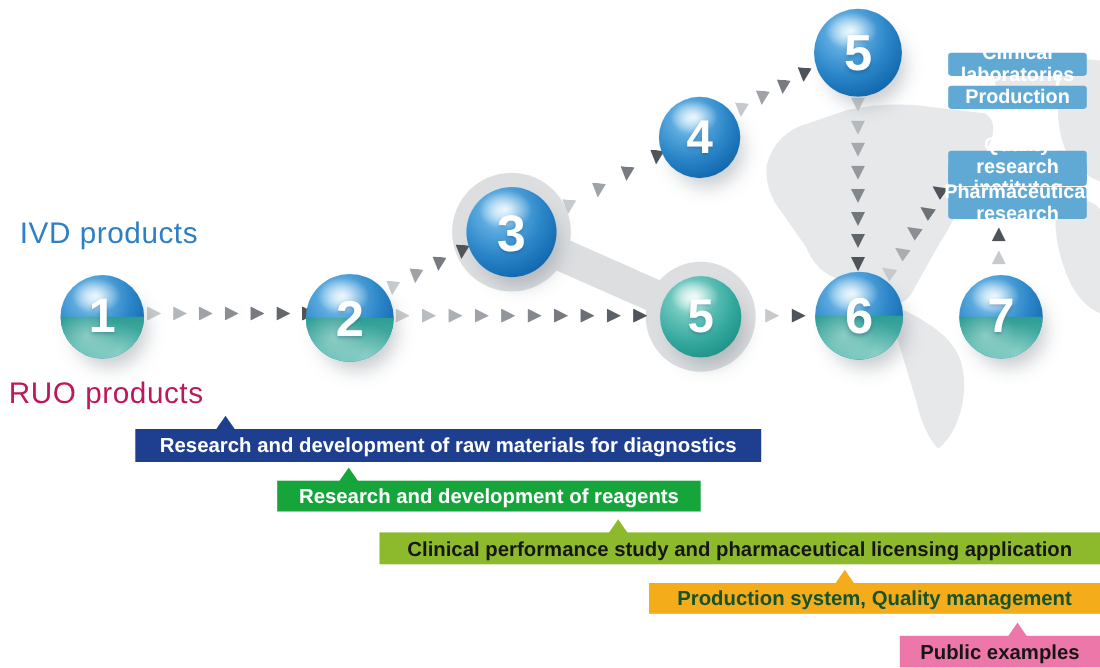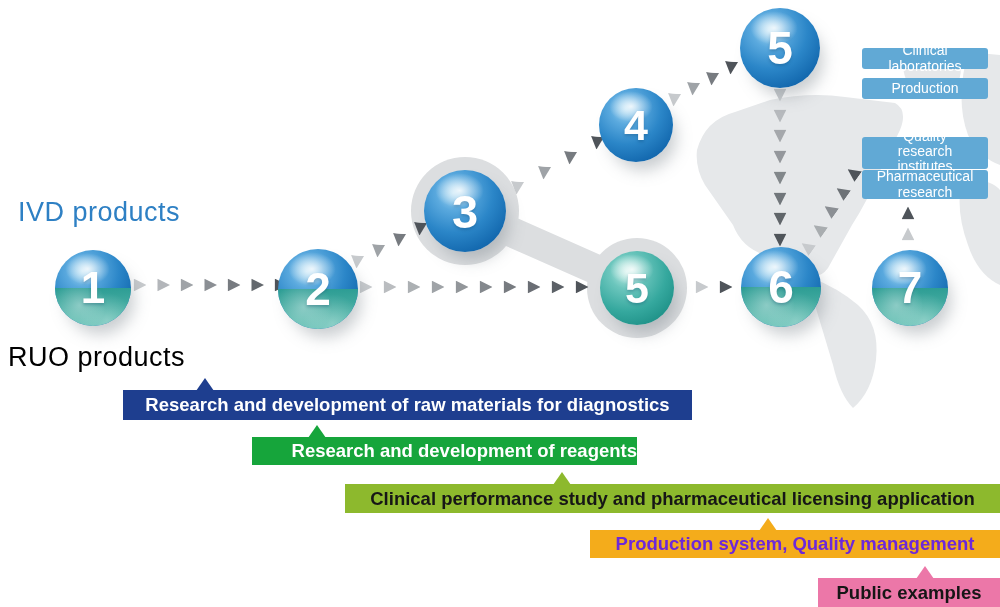--- a/index.html
+++ b/index.html
@@ -1,39 +1,39 @@
 <!DOCTYPE html>
 <html><head>
 <meta charset="utf-8">
 <style>
   html,body{margin:0;padding:0;background:#fff;font-family:"Liberation Sans",sans-serif;}
   .stage{position:relative;width:1000px;height:607px;background:#fff;overflow:hidden;}
   svg.bg{position:absolute;left:0;top:0;z-index:0;}
   .lbl{position:absolute;z-index:3;font-size:27px;letter-spacing:.5px;}
   .lbl.ivd{left:18px;top:197px;color:#2e80c4;}
-  .lbl.ruo{left:8px;top:342px;color:#000000;}
+  .lbl.ruo{left:8px;top:342px;color:#be185d;}
   #chains{position:absolute;inset:0;z-index:2;}
   .tri{position:absolute;width:13px;height:13px;clip-path:polygon(0 0,100% 50%,0 100%);}
   #spheres{position:absolute;inset:0;z-index:3;}
   .sphere{position:absolute;border-radius:50%;overflow:hidden;
     background:radial-gradient(circle at 36% 28%, #a6d8f2 0%, #5aa9de 22%, #2b86c8 50%, #1368ae 78%, #0d5b9c 100%);
     box-shadow:7px 12px 16px -4px rgba(110,120,130,.38);}
   .sphere.teal{background:radial-gradient(circle at 36% 28%, #c0ece5 0%, #6cc6bd 24%, #35a89e 56%, #1b8d84 85%, #148078 100%);}
   .half-teal{position:absolute;left:0;right:0;top:50%;bottom:0;
     background:
       radial-gradient(circle at 32% 45%, rgba(255,255,255,.38) 0%, rgba(255,255,255,0) 48%),
       radial-gradient(circle at 68% 85%, rgba(255,255,255,.28) 0%, rgba(255,255,255,0) 45%),
       linear-gradient(180deg,#2d9d94 0%, #3fa89e 35%, #57b8ac 75%, #63c0b5 100%);}
   .hl{position:absolute;left:13%;top:4%;width:60%;height:42%;border-radius:50%;
     background:radial-gradient(ellipse at center, rgba(255,255,255,.85) 0%, rgba(255,255,255,0) 70%);}
   .num{position:absolute;inset:0;display:flex;align-items:center;justify-content:center;
     color:#fff;font-weight:bold;text-shadow:0 2px 3px rgba(0,50,90,.25);}
   #customers{position:absolute;inset:0;z-index:4;}
   .cust-box{position:absolute;border-radius:3px;display:flex;align-items:center;justify-content:center;
-    text-align:center;font-weight:normal;font-size:14px;line-height:1.08;padding:1px 14px;box-sizing:border-box;}
+    text-align:center;font-weight:bold;font-size:18px;line-height:1.08;padding:1px 14px;box-sizing:border-box;}
   #banners{position:absolute;inset:0;z-index:5;}
   .banner{position:absolute;display:flex;align-items:center;justify-content:center;}
   .banner-label{font-weight:bold;font-size:18.5px;white-space:nowrap;}
   .pointer{position:absolute;top:-12px;width:0;height:0;border-left:9px solid transparent;
     border-right:9px solid transparent;border-bottom:13px solid #000;}
 </style>
 </head>
 <body>
 
 <div class="stage">
@@ -147,29 +147,29 @@
       <div class="cust-box" style="left: 862px; width: 126px; top: 78px; height: 21px; background: rgb(97, 169, 213); color: rgb(255, 255, 255);">Production</div>
       <div class="cust-box" style="left: 862px; width: 126px; top: 108px; height: 21px; background: rgb(97, 169, 213); color: rgb(255, 255, 255); margin-top: 40px;">Universities</div>
       <div class="cust-box" style="left: 862px; width: 126px; top: 137px; height: 29px; background: rgb(97, 169, 213); color: rgb(255, 255, 255);">Quality research institutes</div>
       <div class="cust-box" style="left: 862px; width: 126px; top: 170px; height: 29px; background: rgb(97, 169, 213); color: rgb(255, 255, 255);">Pharmaceutical research</div>
     </div>
   <div id="banners">
       <div class="banner" style="left: 123px; top: 390px; width: 569px; height: 30px; background: rgb(30, 62, 143); color: rgb(255, 255, 255);">
         <div class="pointer" style="left: 73px; border-bottom-color: rgb(30, 62, 143);"></div>
         <div class="banner-label">Research and development of raw materials for diagnostics</div>
       </div>
-      <div class="banner" style="left: 252px; top: 437px; width: 385px; height: 28px; background: rgb(22, 165, 59); color: rgb(255, 255, 255); justify-content: flex-end;">
+      <div class="banner" style="left: 252px; top: 437px; width: 385px; height: 28px; background: rgb(22, 165, 59); color: rgb(255, 255, 255);">
         <div class="pointer" style="left: 56px; border-bottom-color: rgb(22, 165, 59);"></div>
         <div class="banner-label">Research and development of reagents</div>
       </div>
       <div class="banner" style="left: 345px; top: 484px; width: 655px; height: 29px; background: rgb(141, 185, 45); color: rgb(22, 22, 22);">
         <div class="pointer" style="left: 208px; border-bottom-color: rgb(141, 185, 45);"></div>
         <div class="banner-label">Clinical performance study and pharmaceutical licensing application</div>
       </div>
-      <div class="banner" style="left: 590px; top: 530px; width: 410px; height: 28px; background: rgb(244, 172, 27); color: #6d28d9;">
+      <div class="banner" style="left: 590px; top: 530px; width: 410px; height: 28px; background: rgb(244, 172, 27); color: #14532d;">
         <div class="pointer" style="left: 169px; border-bottom-color: rgb(244, 172, 27);"></div>
         <div class="banner-label">Production system, Quality management</div>
       </div>
       <div class="banner" style="left: 818px; top: 578px; width: 182px; height: 29px; background: rgb(236, 119, 168); color: rgb(22, 22, 22);">
         <div class="pointer" style="left: 98px; border-bottom-color: rgb(236, 119, 168);"></div>
         <div class="banner-label">Public examples</div>
       </div>
     </div>
 </div>
 

